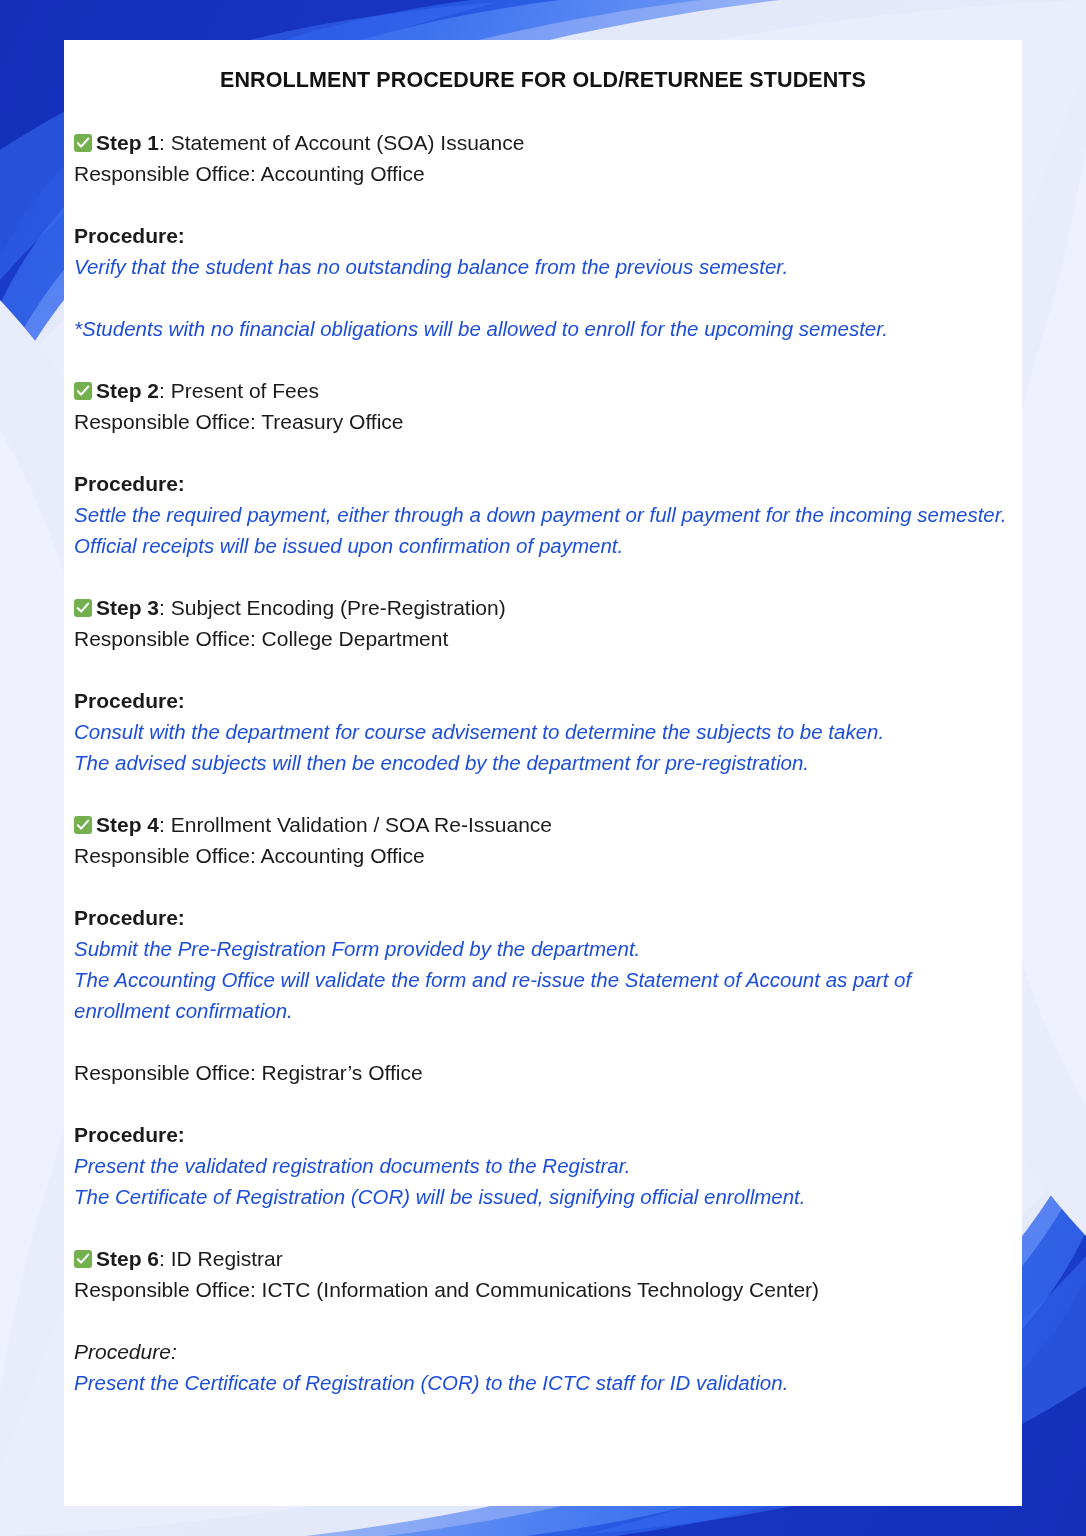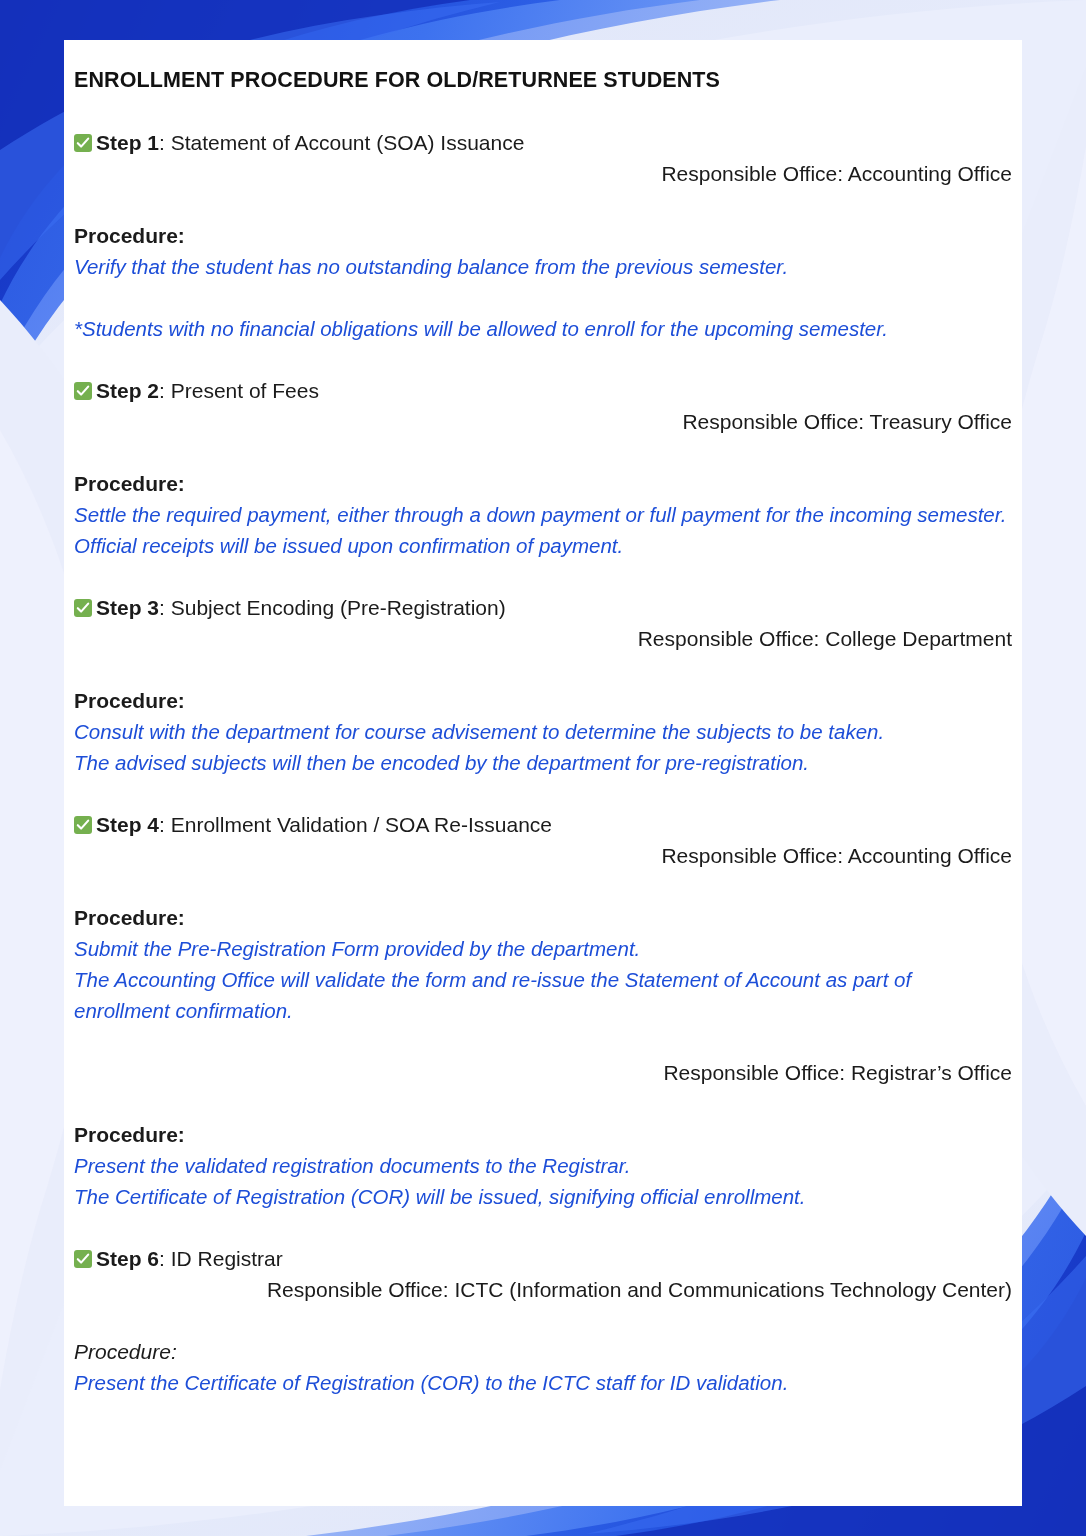--- a/index.html
+++ b/index.html
@@ -32,20 +32,21 @@
     width: 958px;
     height: 1466px;
     background: #ffffff;
     z-index: 2;
     box-sizing: border-box;
     padding: 18px 10px 0 10px;
     overflow: hidden;
   }
 
   .doc-title {
+    text-align: center;
     font-size: 21.5px;
     font-weight: bold;
     letter-spacing: 0.1px;
     color: #121212;
     margin: 10px 0 0 0;
     font-family: "Liberation Sans", sans-serif;
   }
 
   .body-area {
     padding: 0 0 0 0;
@@ -81,21 +82,20 @@
 
   .step-label {
     font-weight: bold;
     text-align: right;
   }
 
   .office-line {
     font-size: 21px;
     color: #1b1b1b;
     line-height: 31px;
-    text-align: right;
   }
 
   .proc-gap {
     height: 31px;
   }
 
   .proc-label {
     font-size: 21px;
     line-height: 31px;
     font-weight: bold;

